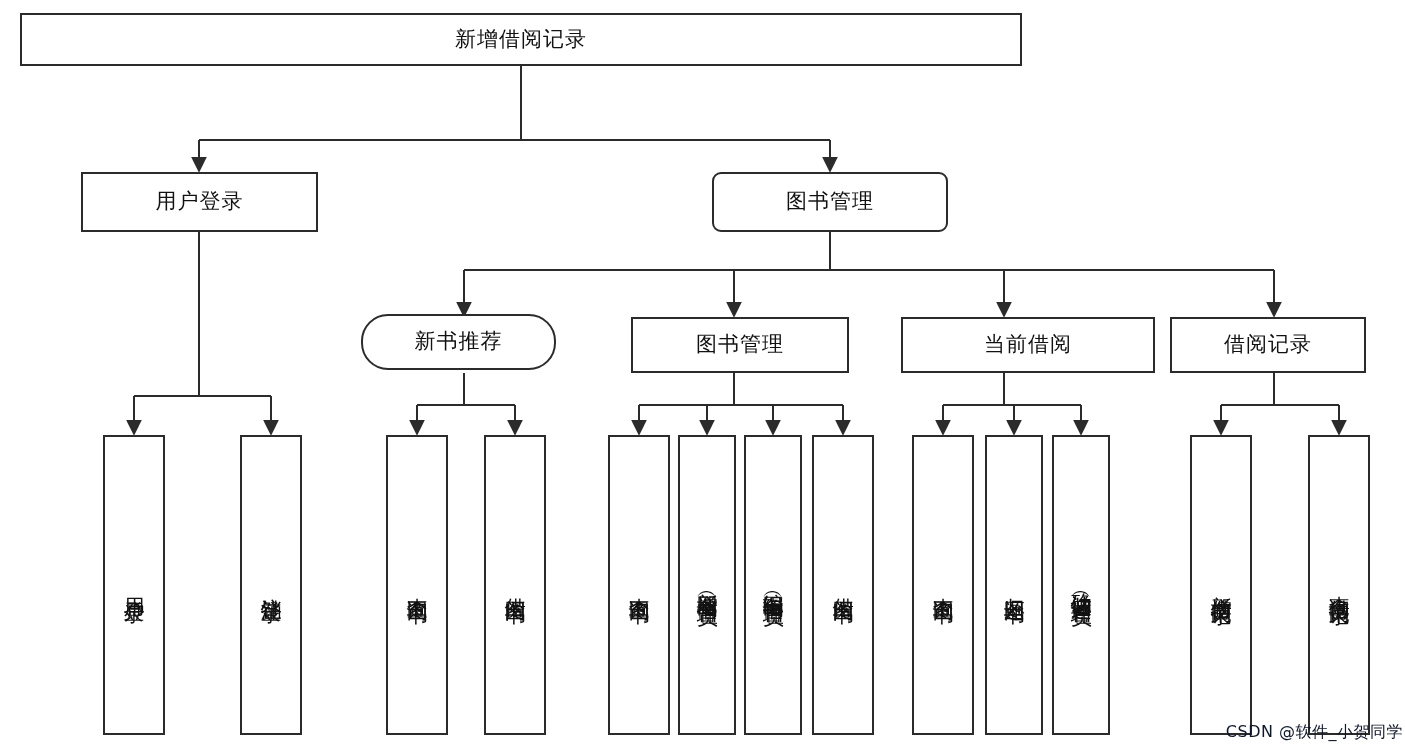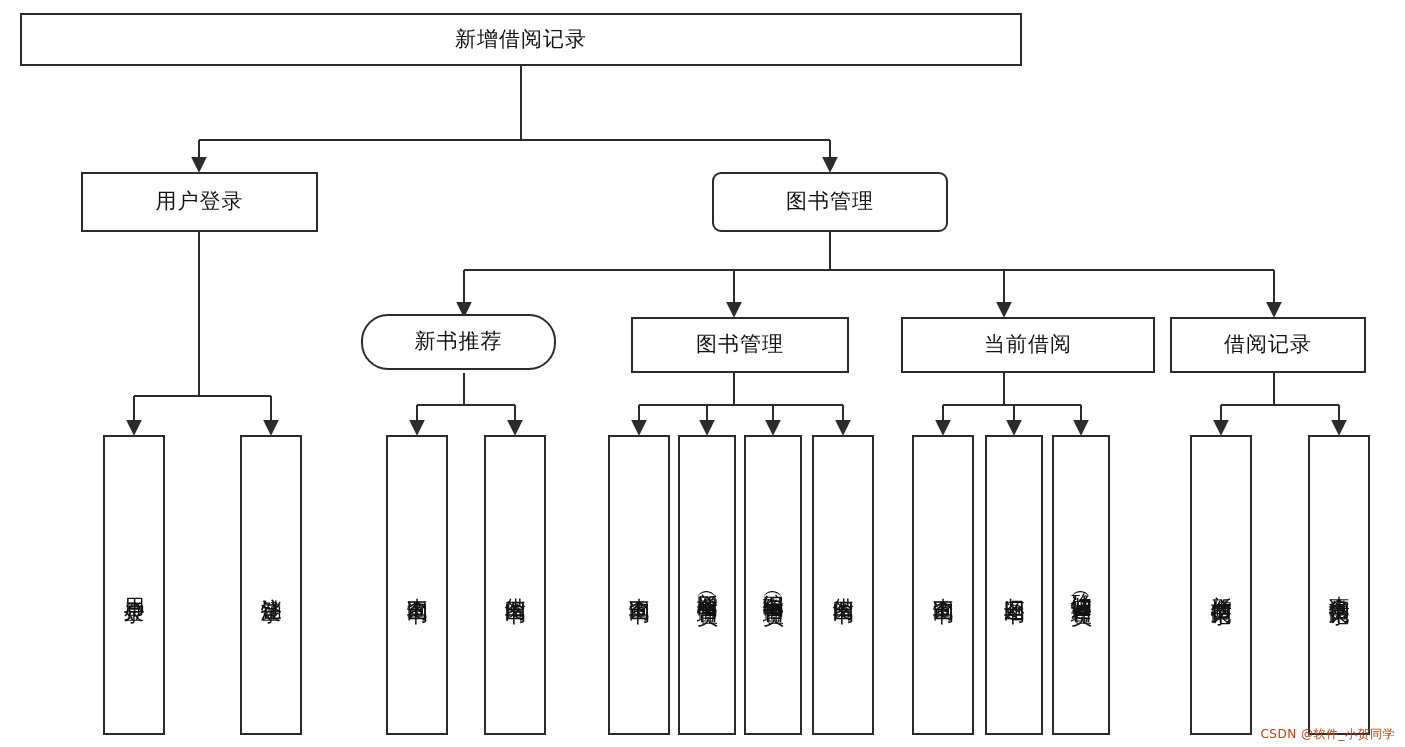--- a/index.html
+++ b/index.html
@@ -51,24 +51,24 @@
     letter-spacing: 2px;
     padding: 6px 0;
   }
   .node.vert .vlabel {
     writing-mode: vertical-rl;
     text-orientation: upright;
     white-space: nowrap;
   }
   #watermark {
     position: absolute;
-    right: 10px;
+    right: 2px;
     bottom: 4px;
-    font-size: 12px;
-    color: #c2410c;
+    font-size: 16px;
+    color: #0f172a;
     letter-spacing: 0.5px;
     white-space: nowrap;
     z-index: 5;
     font-family: "DejaVu Sans", "Liberation Sans", sans-serif;
   }
 </style>
 </head>
 <body>
 
 <div id="canvas">

